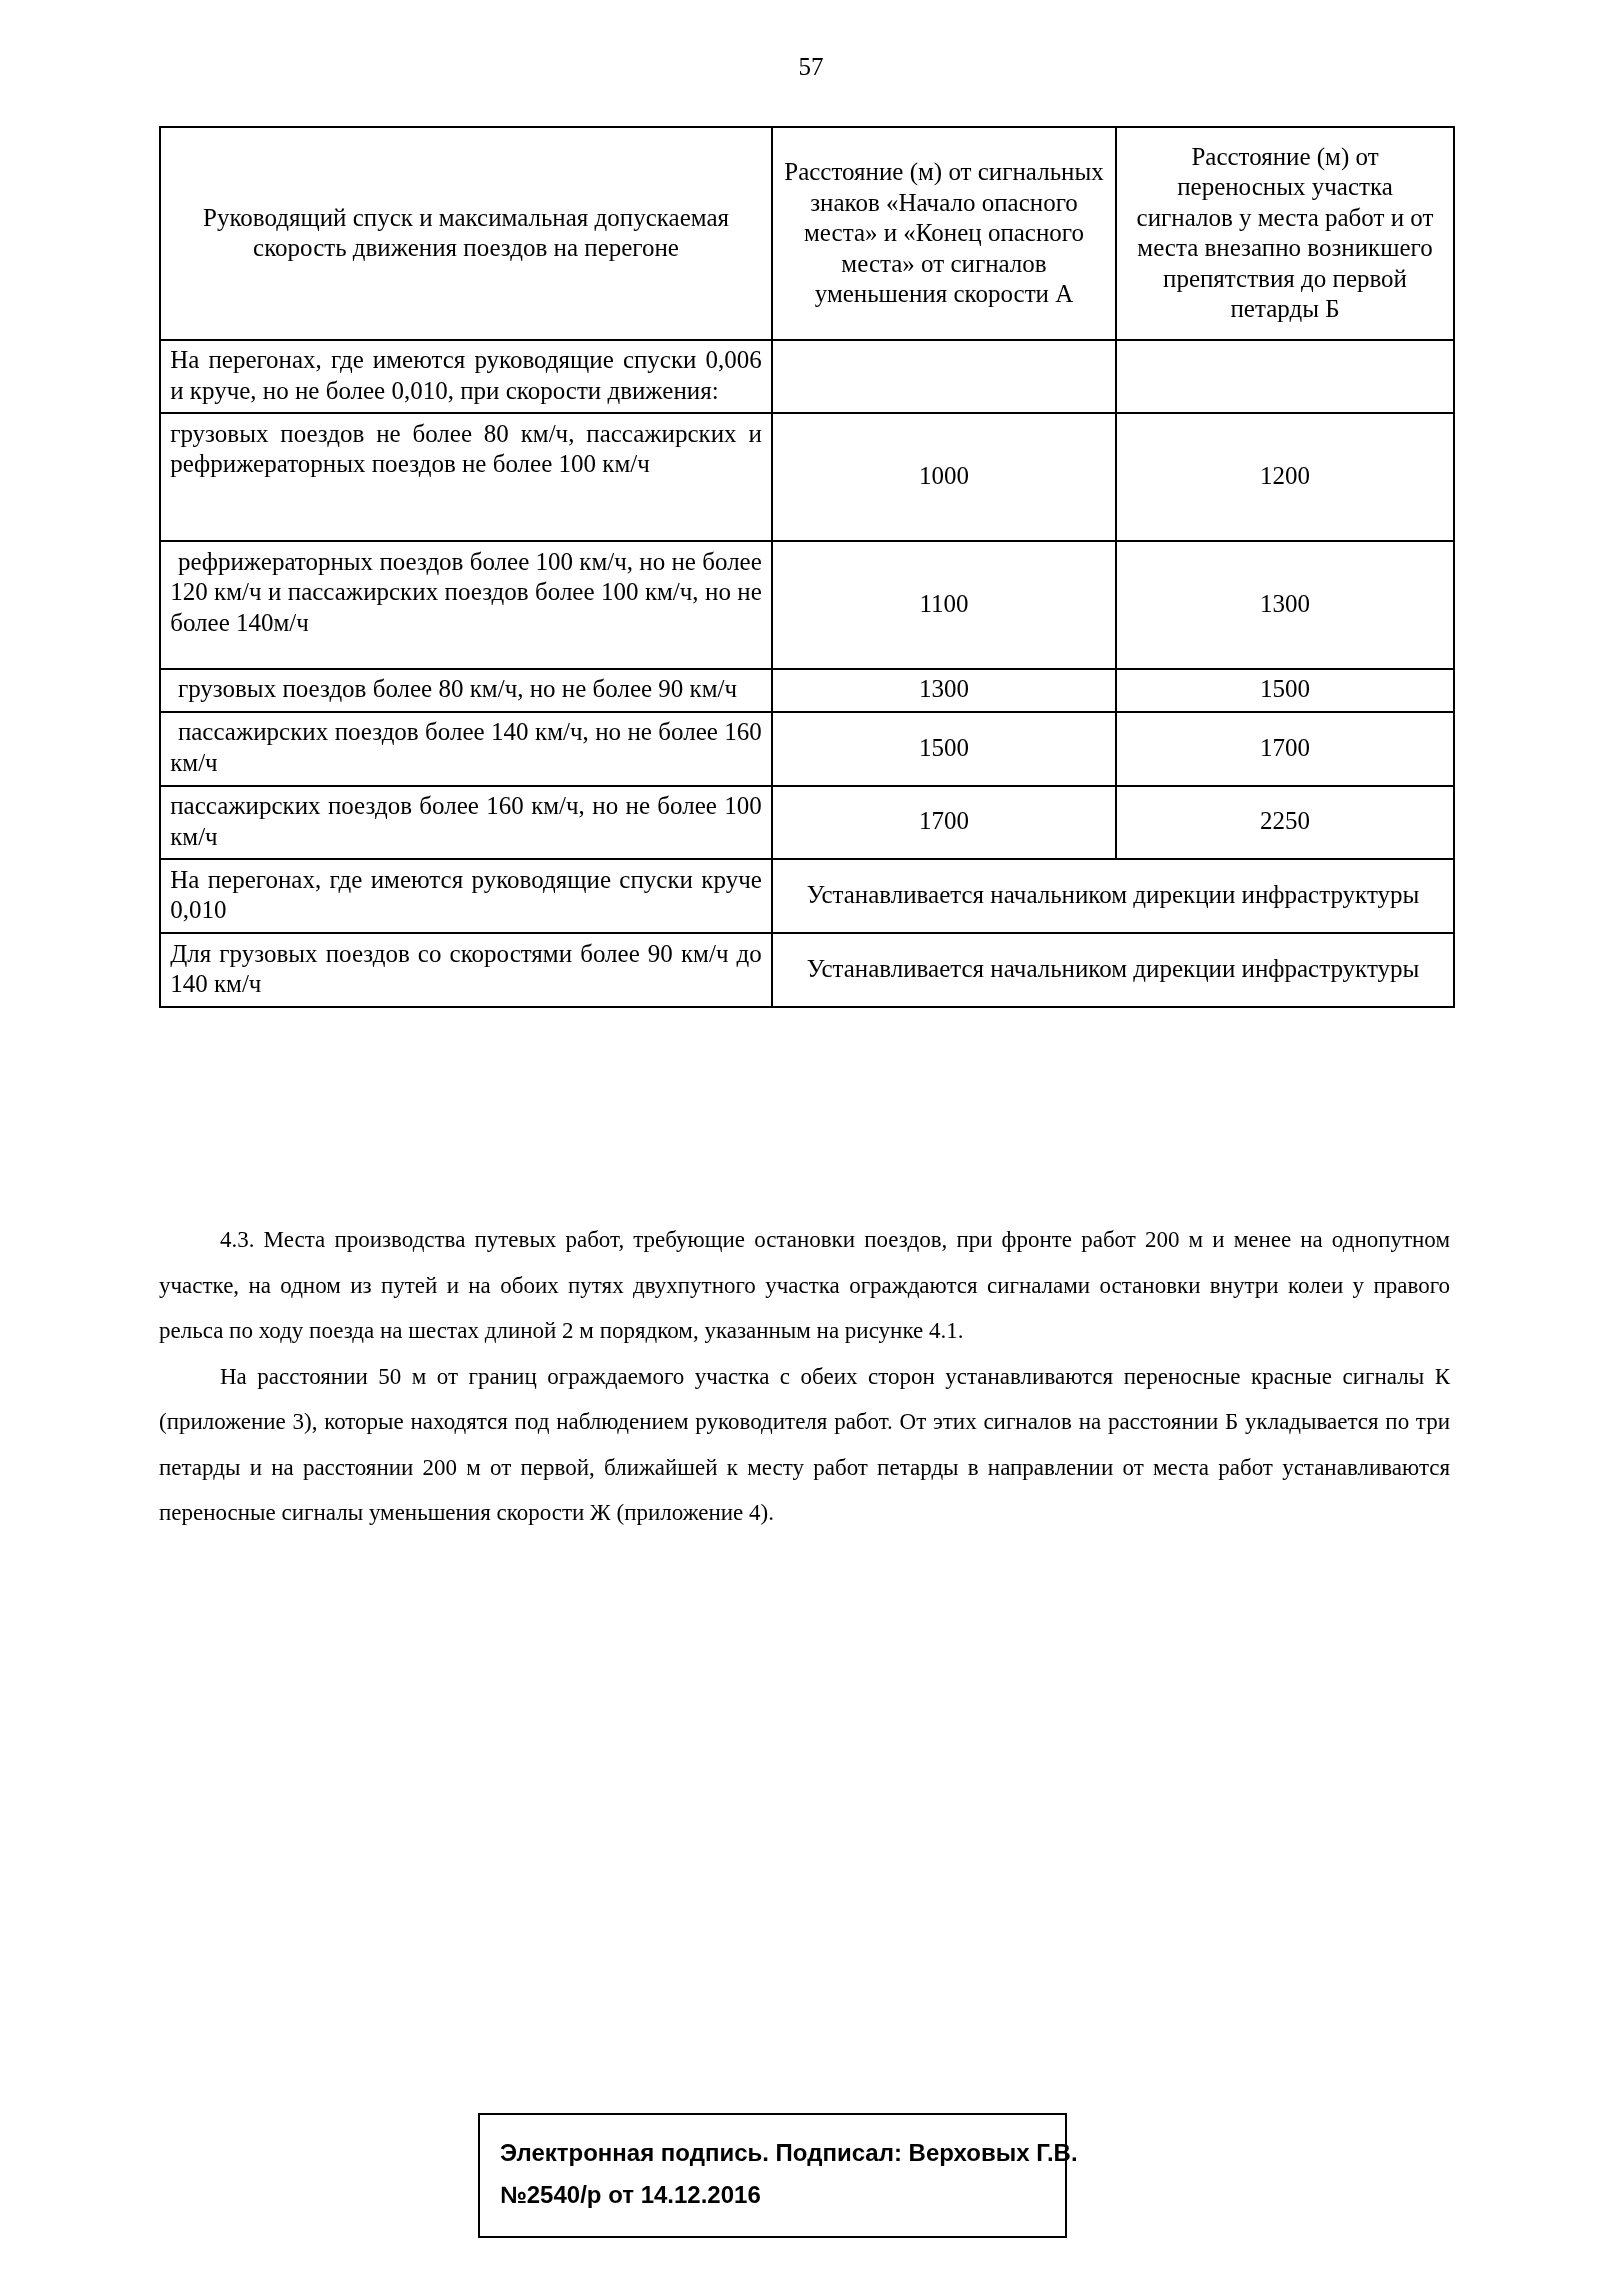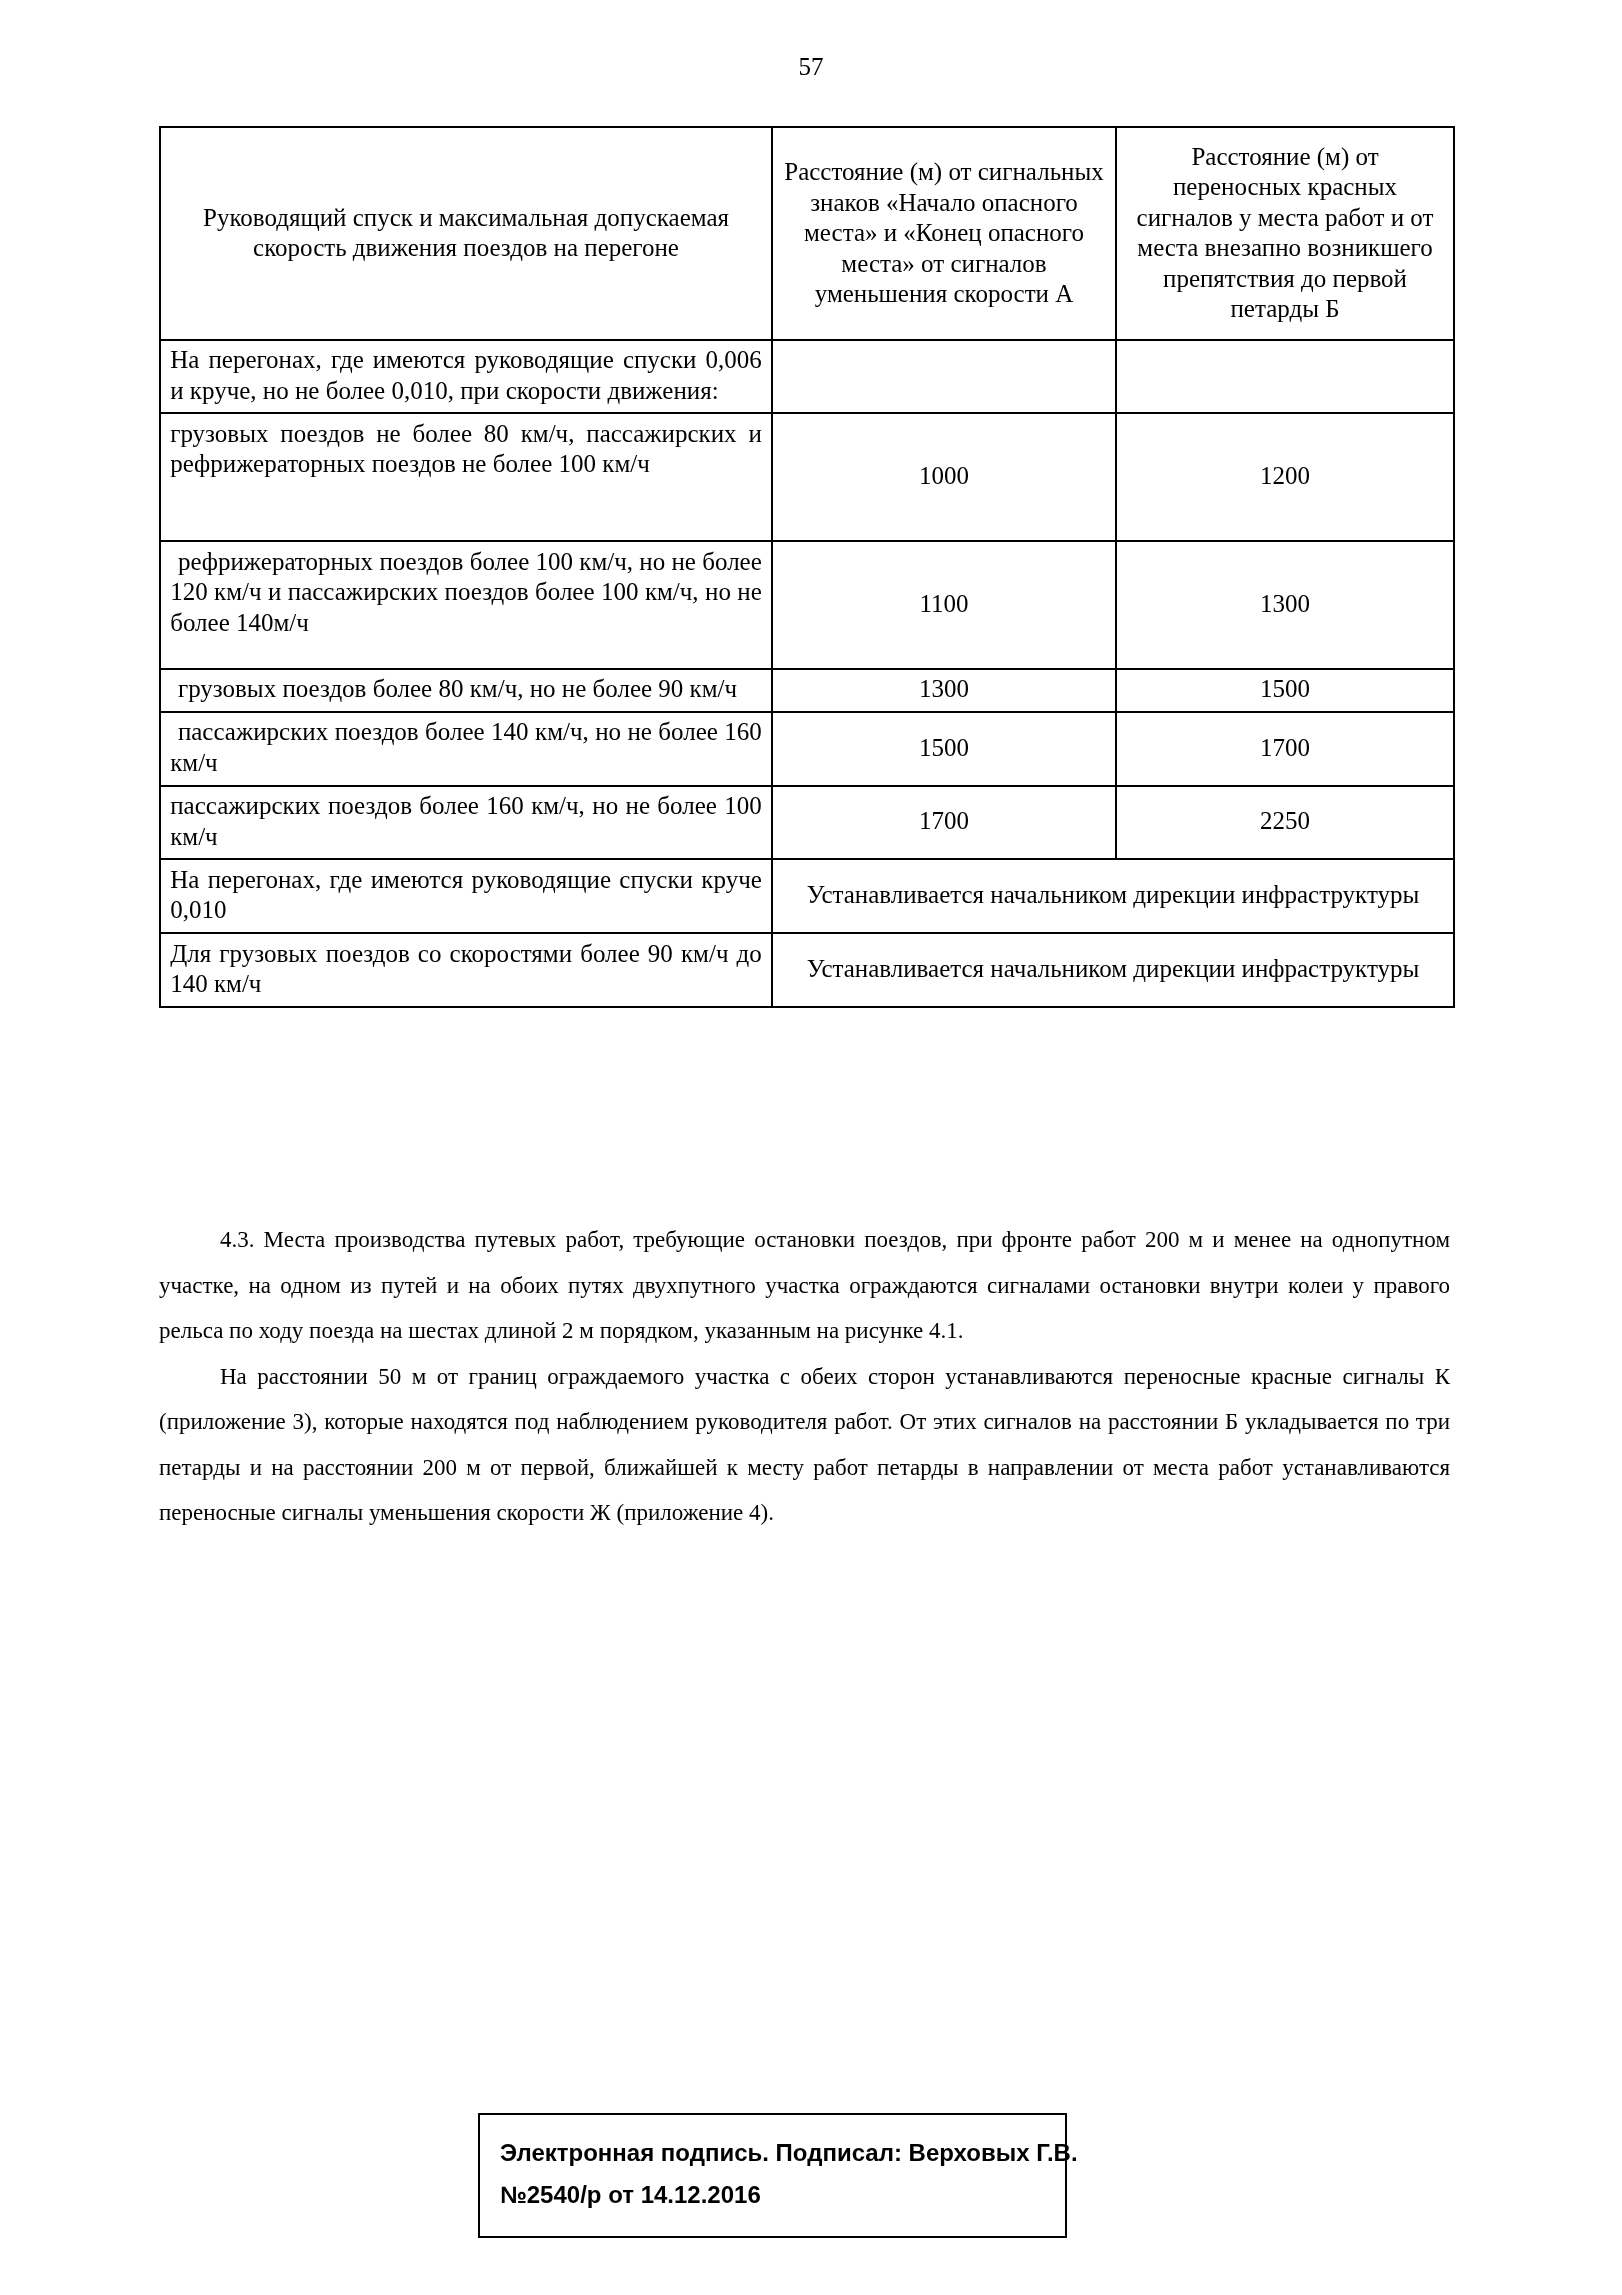--- a/index.html
+++ b/index.html
@@ -128,21 +128,21 @@
   <table class="spec-table">
     <colgroup>
       <col class="col-desc">
       <col class="col-a">
       <col class="col-b">
     </colgroup>
     <tbody>
       <tr>
         <td class="hdr-cell first">Руководящий спуск и максимальная допускаемая скорость движения поездов на перегоне</td>
         <td class="hdr-cell">Расстояние (м) от сигнальных знаков «Начало опасного места» и «Конец опасного места» от сигналов уменьшения скорости А</td>
-        <td class="hdr-cell">Расстояние (м) от переносных красных сигналов у места работ и от места внезапно возникшего препятствия до первой петарды Б</td>
+        <td class="hdr-cell">Расстояние (м) от переносных участка сигналов у места работ и от места внезапно возникшего препятствия до первой петарды Б</td>
       </tr>
 
       <tr>
         <td class="cell-just">На перегонах, где имеются руководящие спуски 0,006 и круче, но не более 0,010, при скорости движения:</td>
         <td class="cell-num"></td>
         <td class="cell-num"></td>
       </tr>
 
       <tr class="row-tall">
         <td class="cell-just">грузовых поездов не более 80 км/ч, пассажирских и рефрижераторных поездов не более 100 км/ч</td>

